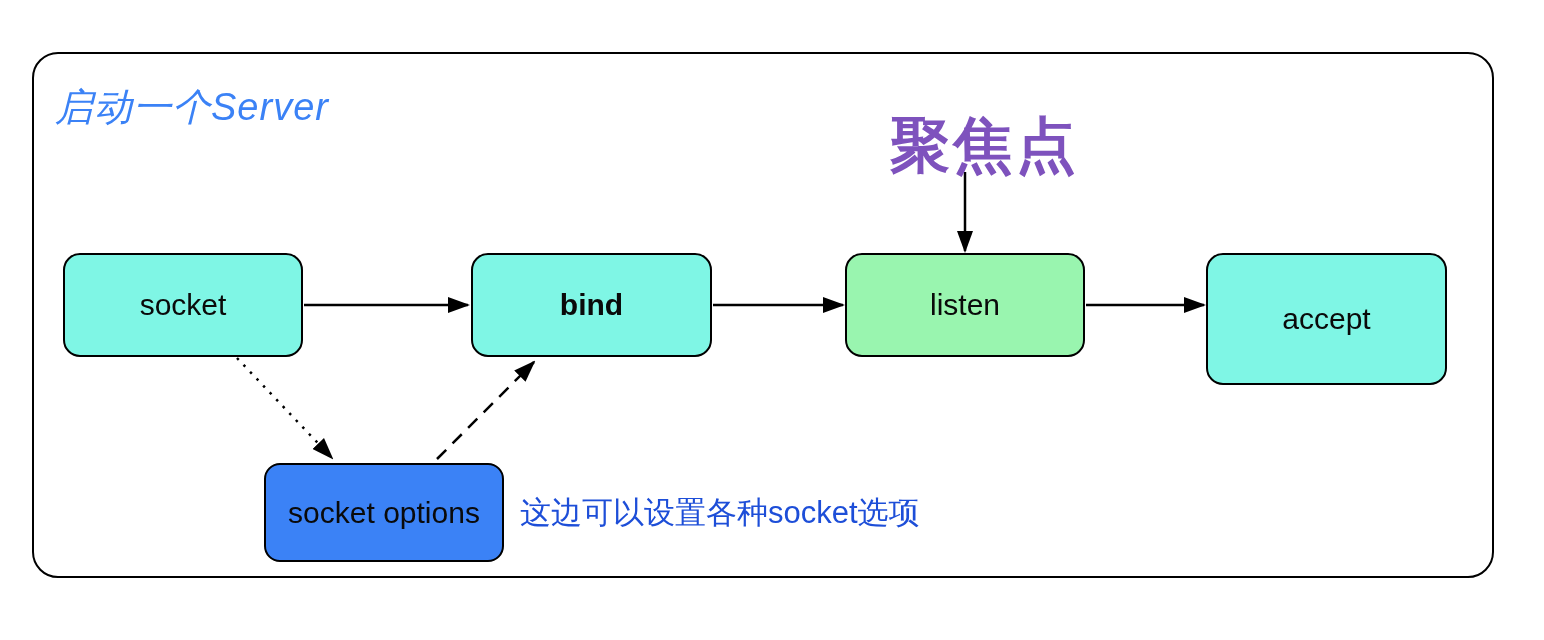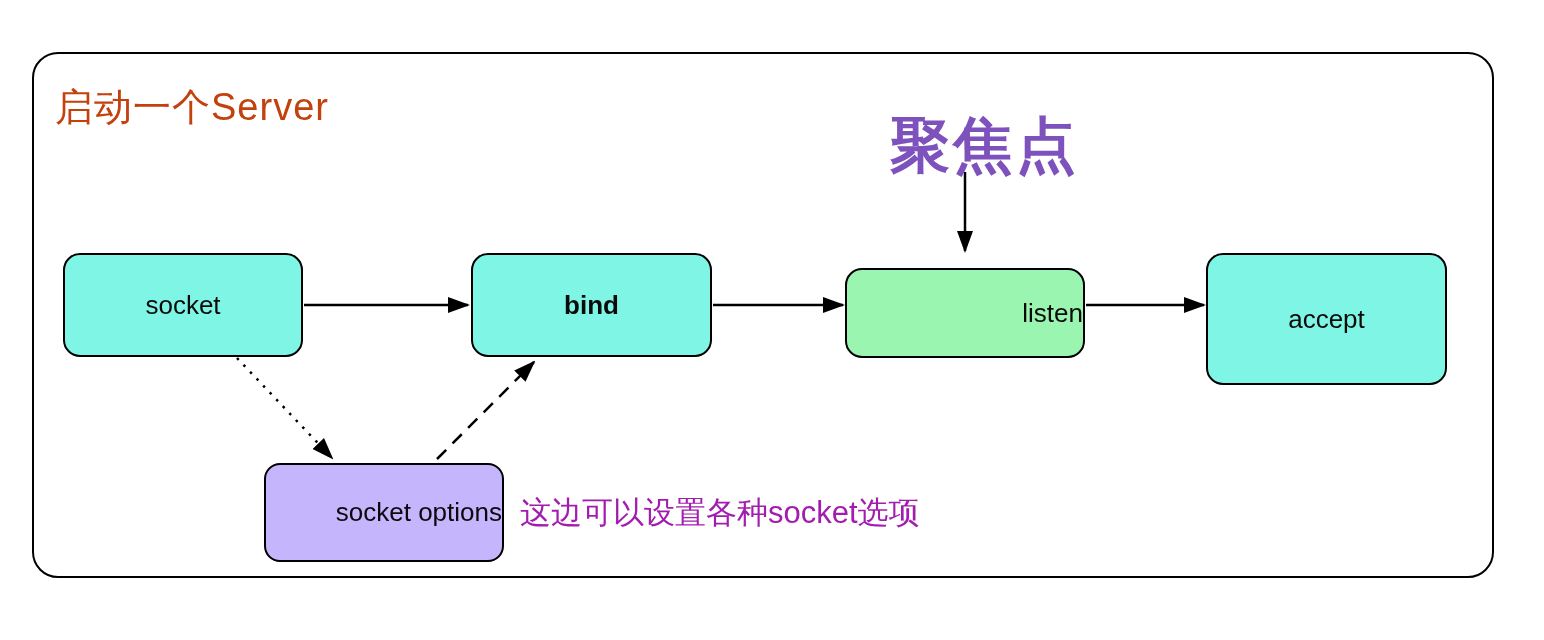--- a/index.html
+++ b/index.html
@@ -24,60 +24,61 @@
     position: absolute;
     left: 0; top: 0;
     width: 1544px; height: 640px;
     pointer-events: none;
   }
   .title {
     position: absolute;
     left: 55px; top: 82px;
     font-size: 38px;
     font-weight: 500;
-    color: #c2410c;
+    color: #3b82f6;
     letter-spacing: 1px;
     white-space: nowrap;
+    font-style: italic;
   }
   .focus-label {
     position: absolute;
     left: 874px; top: 106px;
     font-size: 60px;
     font-weight: 700;
     color: #7e52bd;
     letter-spacing: 3px;
     white-space: nowrap;
     margin-left: 16px;
   }
   .node {
     position: absolute;
     display: flex;
     align-items: center;
     justify-content: center;
     border: 2.5px solid #000000;
     border-radius: 17px;
-    font-size: 26px;
+    font-size: 30px;
     color: #0a0a0a;
     box-sizing: border-box;
     white-space: nowrap;
   }
   .node-cyan  { background: #7ff6e5; }
   .node-green { background: #99f5af; }
-  .node-white { background: #c4b5fd; justify-content: flex-end; }
+  .node-white { background: #3b82f6; }
   .node-socket  { left: 63px;  top: 253px; width: 240px; height: 104px; }
   .node-bind    { left: 471px; top: 253px; width: 241px; height: 104px; font-weight: bold; }
-  .node-listen  { left: 845px; top: 268px; width: 240px; height: 90px; justify-content: flex-end; }
+  .node-listen  { left: 845px; top: 253px; width: 240px; height: 104px; }
   .node-accept  { left: 1206px;top: 253px; width: 241px; height: 132px; }
   .node-socket-options { left: 264px; top: 463px; width: 240px; height: 99px; border-radius: 16px; }
   .side-note {
     position: absolute;
     left: 520px; top: 492px;
     font-size: 31px;
     font-weight: 500;
-    color: #a21caf;
+    color: #1d4ed8;
     white-space: nowrap;
   }
 </style>
 </head>
 <body>
 
 <div class="canvas">
 
   <div class="frame"></div>
 

